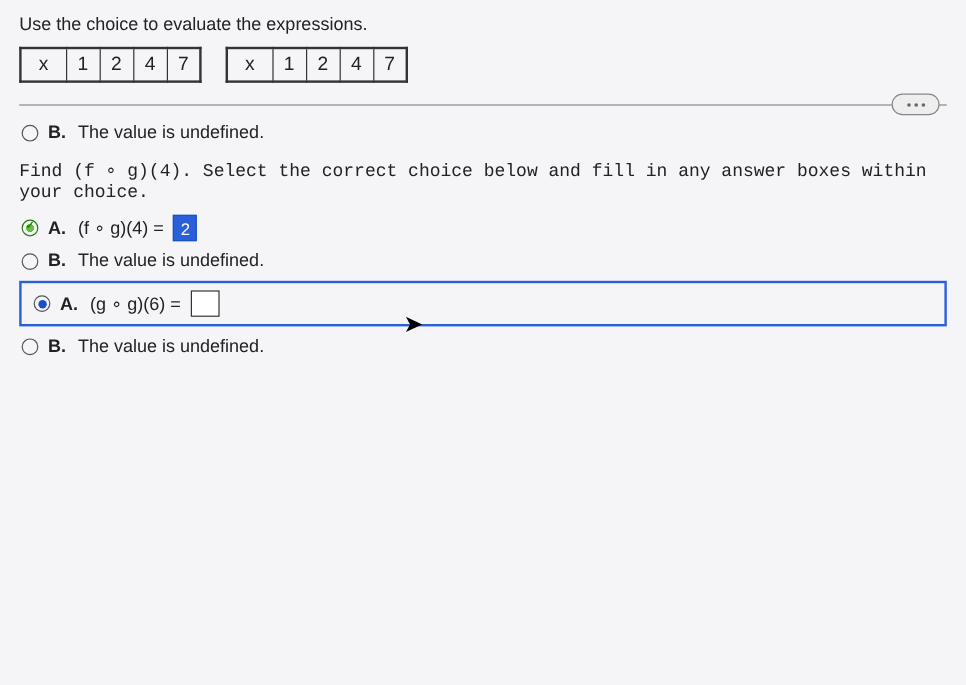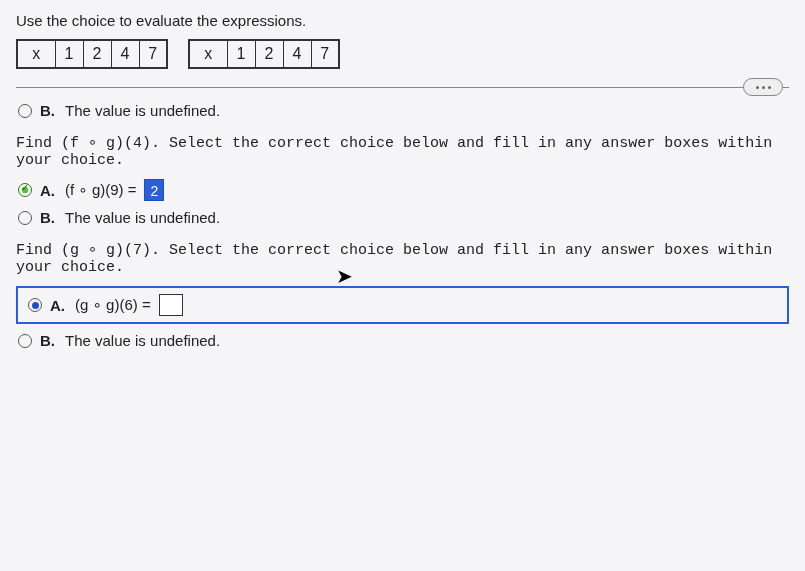--- a/index.html
+++ b/index.html
@@ -149,32 +149,31 @@
   <span class="radio"></span>
   <span class="opt-letter">B.</span>
   <span>The value is undefined.</span>
 </div>
 
 <div class="prompt">Find (f ∘ g)(4). Select the correct choice below and fill in any answer boxes within your choice.</div>
 
 <div class="radio-row">
   <span class="radio check"></span>
   <span class="opt-letter">A.</span>
-  <span>(f ∘ g)(9) =</span>
+  <span>(f ∘ g)(4) =</span>
   <span class="answer-box">2</span>
 </div>
 
 <div class="radio-row">
   <span class="radio"></span>
   <span class="opt-letter">B.</span>
   <span>The value is undefined.</span>
 </div>
 
 <div class="q3-wrap">
-  <div class="prompt">Find (g ∘ g)(7). Select the correct choice below and fill in any answer boxes within your choice.</div>
   <span class="cursor" style="left:320px; top:24px;">➤</span>
 
   <div class="selected-group">
     <div class="radio-row" style="margin:0;">
       <span class="radio selected"></span>
       <span class="opt-letter">A.</span>
       <span>(g ∘ g)(6) =</span>
       <span class="answer-box empty"></span>
     </div>
   </div>

